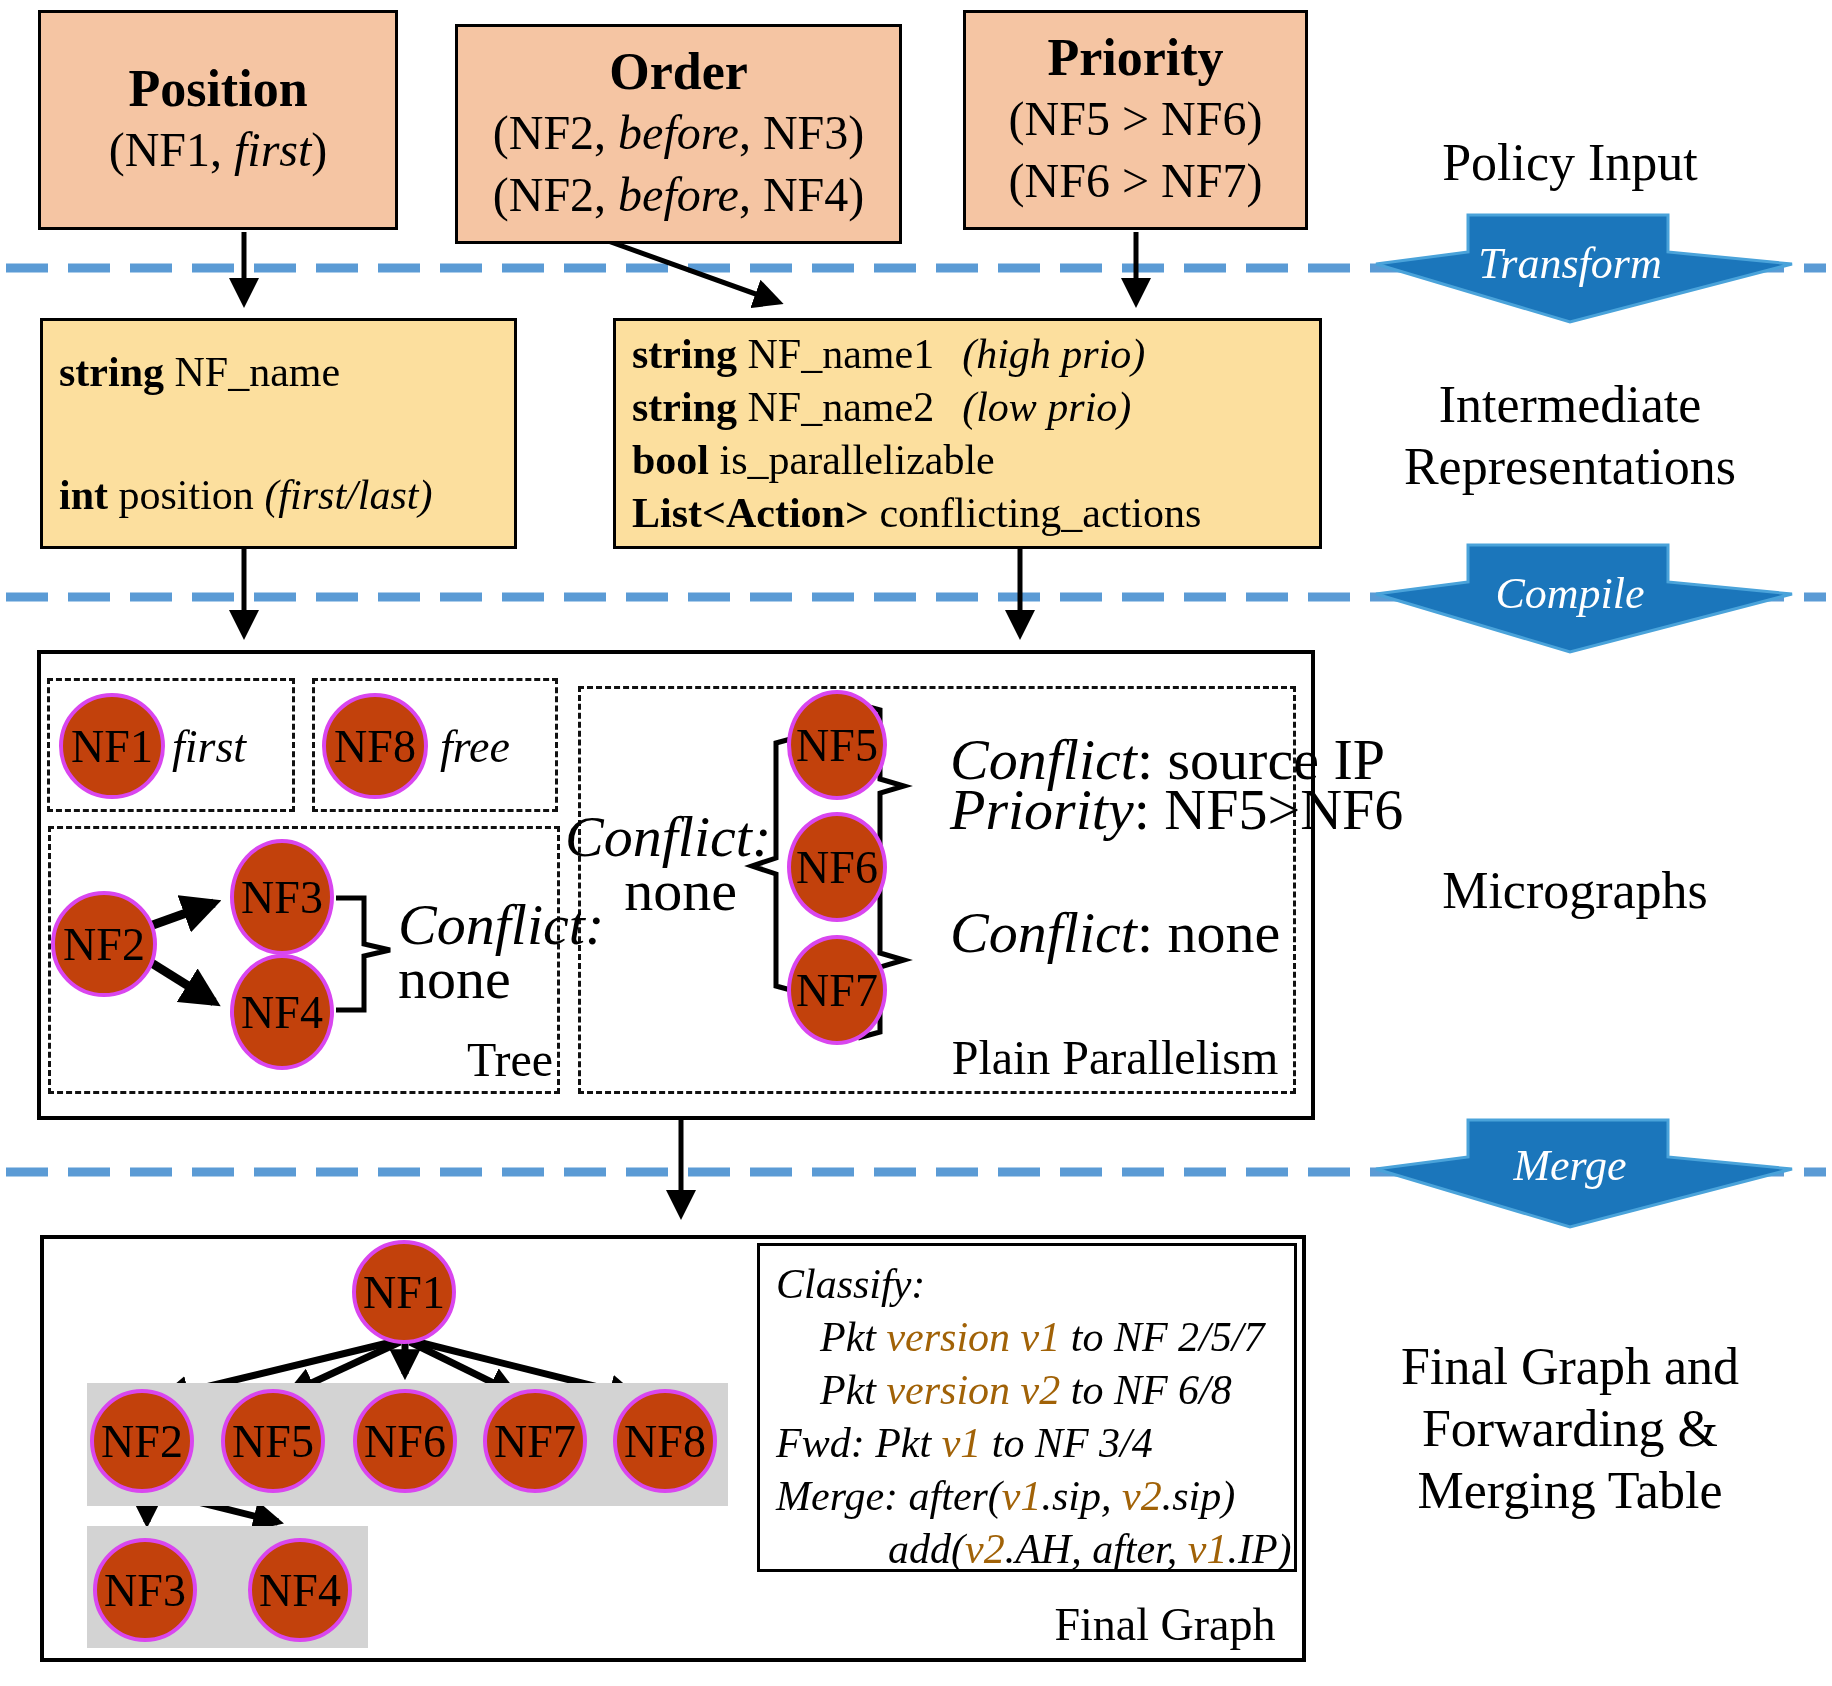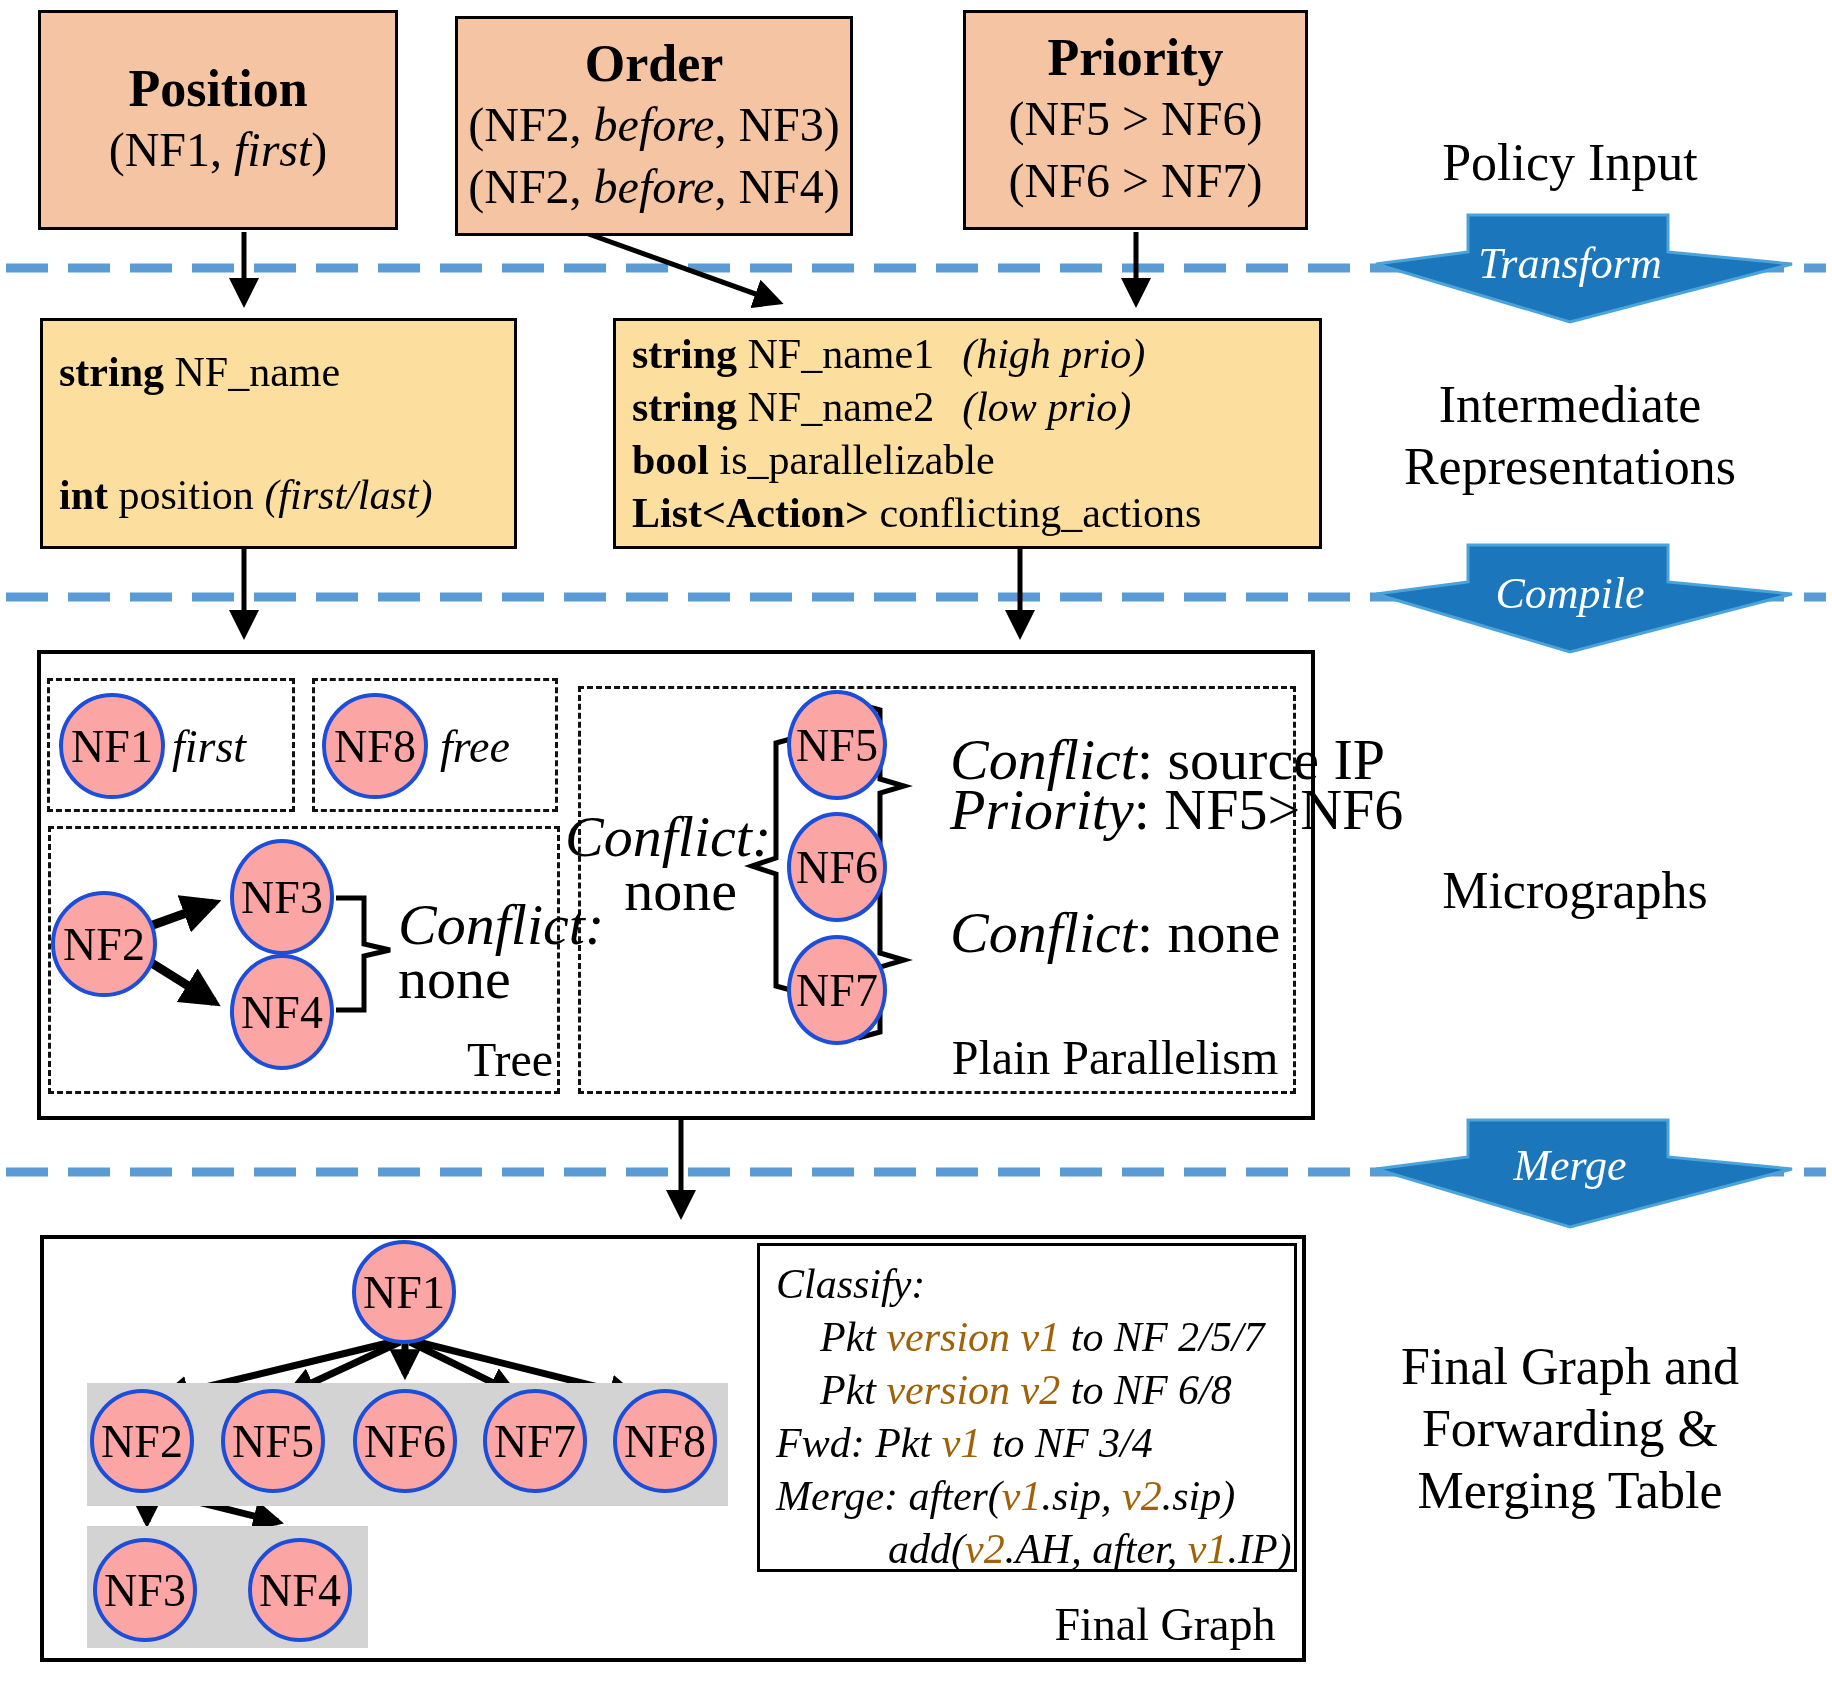--- a/index.html
+++ b/index.html
@@ -26,21 +26,21 @@
   .kw{font-weight:bold;}
   .em{font-style:italic;}
   .note{font-style:italic;margin-left:28px;}
   .stage-label{
     font-size:52px;line-height:62px;text-align:center;z-index:2;
   }
   .panel{border:4px solid #000;box-sizing:border-box;background:transparent;z-index:2;}
   .dashedbox{border:3px dashed #111;box-sizing:border-box;z-index:2;}
   .band{background:#d3d3d3;z-index:2;}
   .circle{
-    background:#fca5a5;border:4px solid #1d4ed8;border-radius:50%;
+    background:#c2410c;border:4px solid #d946ef;border-radius:50%;
     box-sizing:border-box;display:flex;align-items:center;justify-content:center;
     font-size:46px;z-index:3;
   }
   .tag{font-style:italic;font-size:46px;z-index:3;}
   .small-label{font-size:58px;line-height:54px;z-index:3;white-space:nowrap;}
   .zone-label{font-size:48px;text-align:center;z-index:3;white-space:nowrap;}
   .arrow-label{
     color:#ffffff;font-style:italic;font-size:44px;text-align:center;z-index:4;
     white-space:nowrap;
   }
@@ -98,21 +98,21 @@
     <line x1="414" y1="1341" x2="634" y2="1396" stroke="#000" stroke-width="7" marker-end="url(#ah2)"></line>
     <line x1="147" y1="1494" x2="147" y2="1522" stroke="#000" stroke-width="7" marker-end="url(#ah2)"></line>
     <line x1="154" y1="1491" x2="278" y2="1522" stroke="#000" stroke-width="7" marker-end="url(#ah2)"></line>
   </svg>
 
   <div class="abs box-pink" style="left:38px;top:10px;width:360px;height:220px;">
     <div class="title">Position</div>
     <div class="line"><span>(NF1, </span><span class="em">first</span><span>)</span></div>
   </div>
 
-  <div class="abs box-pink" style="left:455px;top:16px;width:398px;height:220px;">
+  <div class="abs box-pink" style="left:455px;top:24px;width:447px;height:220px;">
     <div class="title">Order</div>
     <div class="line"><span>(NF2, </span><span class="em">before</span><span>, NF3)</span></div>
     <div class="line"><span>(NF2, </span><span class="em">before</span><span>, NF4)</span></div>
   </div>
 
   <div class="abs box-pink" style="left:963px;top:10px;width:345px;height:220px;">
     <div class="title">Priority</div>
     <div class="line">(NF5 &gt; NF6)</div>
     <div class="line">(NF6 &gt; NF7)</div>
   </div>

